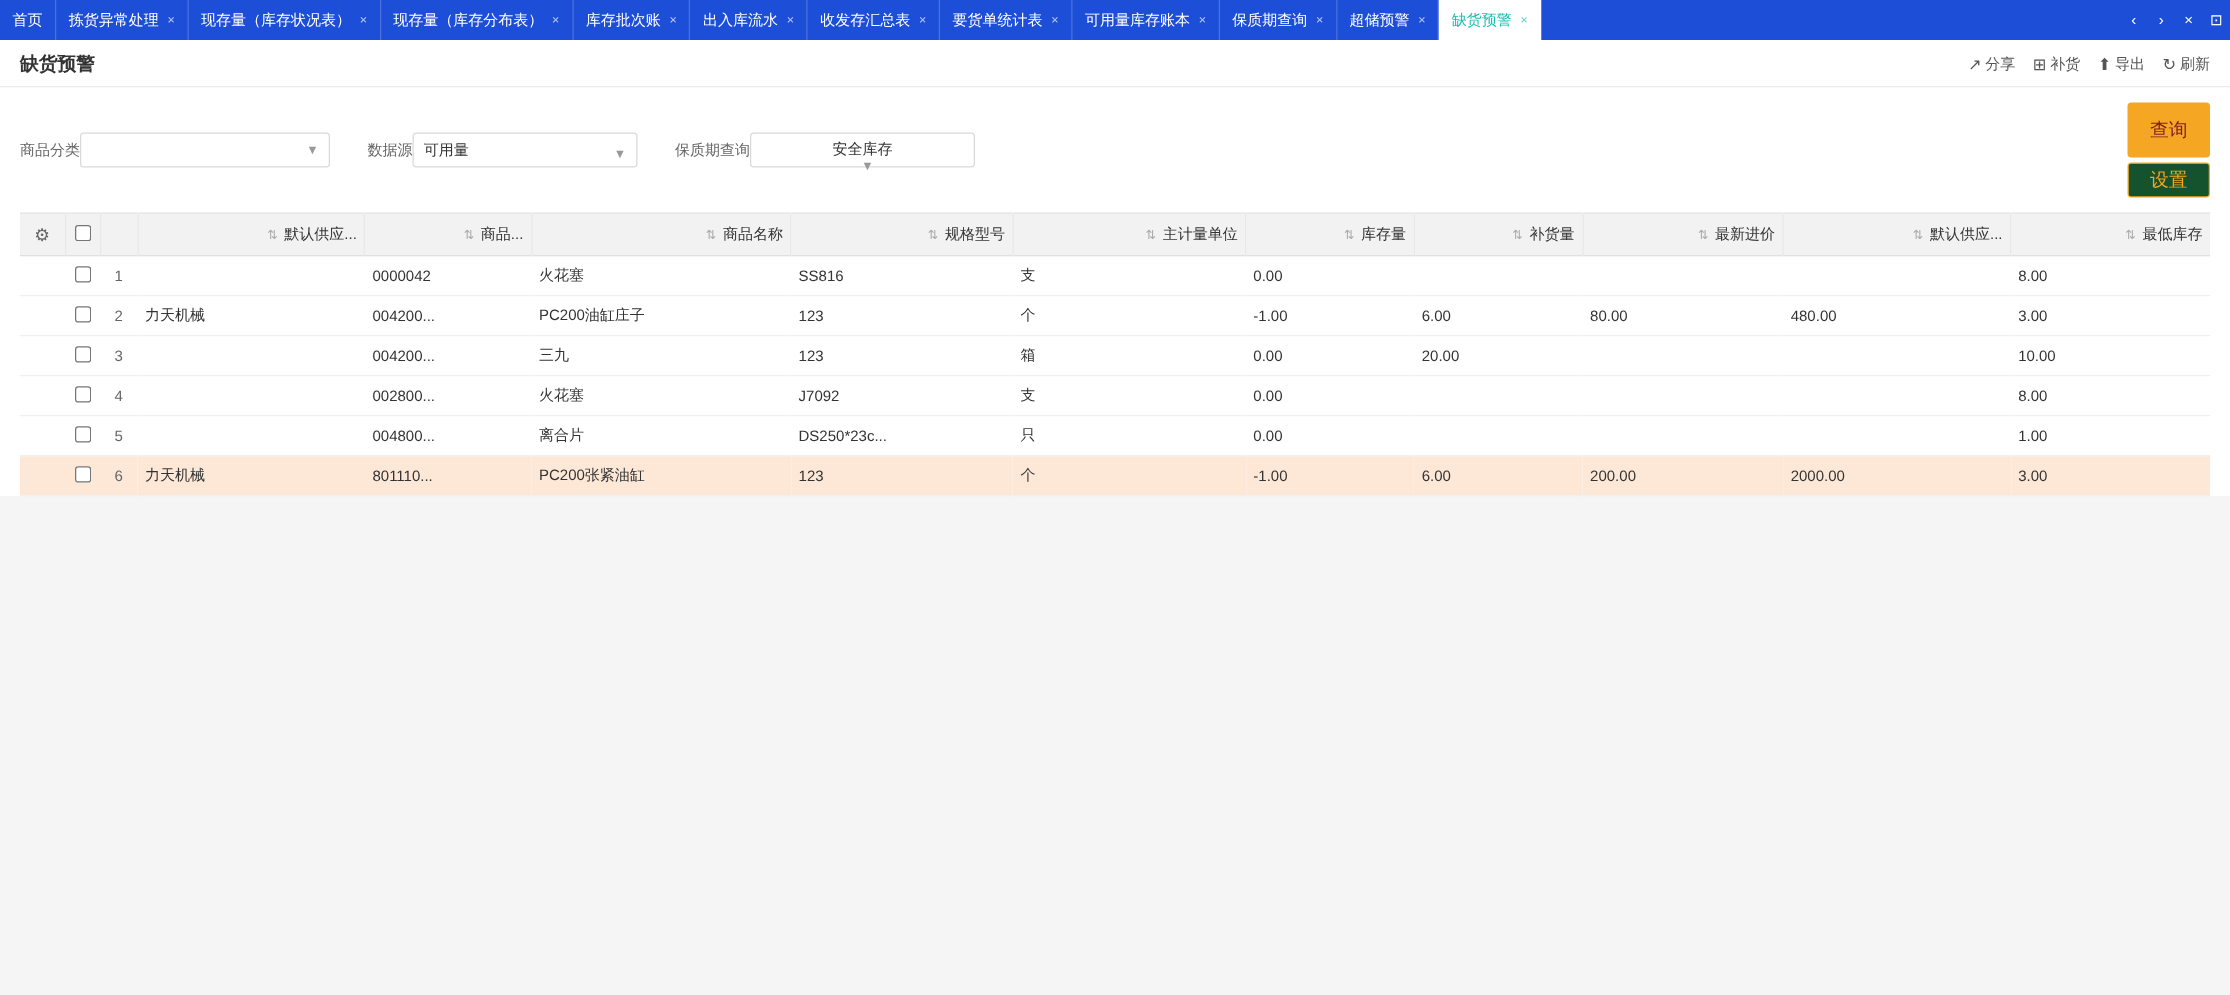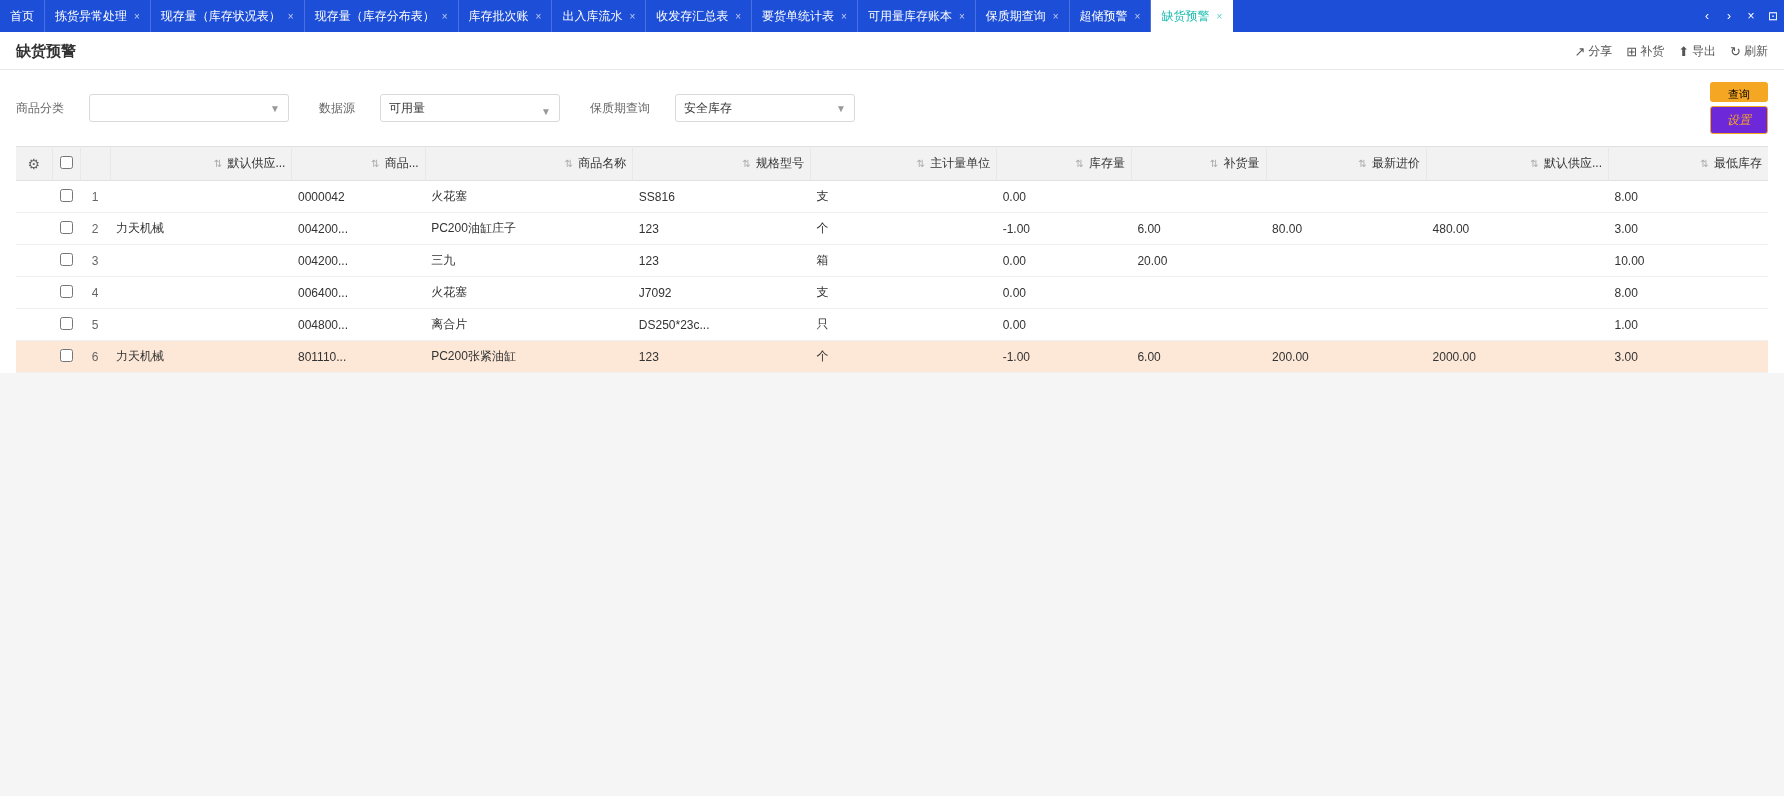--- a/index.html
+++ b/index.html
@@ -89,21 +89,21 @@
     .filter-bar {
       display: flex;
       align-items: center;
       padding: 12px 16px;
       gap: 30px;
       background: #fff;
     }
     .filter-group {
       display: flex;
       align-items: center;
-      gap: 25px;
+      gap: 0;
     }
     .filter-label {
       color: #666;
       white-space: nowrap;
       font-size: 12px;
     }
     .filter-select {
       display: flex;
       align-items: center;
       border: 1px solid #d9d9d9;
@@ -119,38 +119,37 @@
       color: #333;
       font-size: 12px;
     }
     .filter-select-arrow {
       color: #999;
       font-size: 10px;
       margin-left: 8px;
     }
     .btn-query {
       background: #f5a623;
-      color: #000000;
+      color: #7f1d1d;
       border: none;
       border-radius: 3px;
       padding: 5px 18px;
       cursor: pointer;
-      font-size: 11px;
-      height: 20px;
+      font-size: 15px;
+      height: 44px;
     }
     .btn-settings {
-      background: #6d28d9;
+      background: #14532d;
       color: #f5a623;
       border: 1px solid #f5a623;
       border-radius: 3px;
       padding: 4px 14px;
       cursor: pointer;
-      font-size: 12px;
+      font-size: 15px;
       height: 28px;
-      font-style: italic;
     }
     .filter-right-buttons {
       display: flex;
       flex-direction: column;
       gap: 4px;
       margin-left: auto;
     }
 
     
     .table-wrap {
@@ -288,21 +287,21 @@
     </div>
     <div class="filter-group">
       <span class="filter-label">数据源</span>
       <div class="filter-select" style="min-width:180px;align-items:flex-end;">
         <span class="filter-select-value">可用量</span>
         <span class="filter-select-arrow">▼</span>
       </div>
     </div>
     <div class="filter-group">
       <span class="filter-label">保质期查询</span>
-      <div class="filter-select" style="min-width:180px;">
+      <div class="filter-select" style="min-width:180px;flex-direction:column;">
         <span class="filter-select-value">安全库存</span>
         <span class="filter-select-arrow">▼</span>
       </div>
     </div>
     <div class="filter-right-buttons" style="margin-left:auto;">
       <button class="btn-query">查询</button>
       <button class="btn-settings">设置</button>
     </div>
   </div>
 
@@ -411,21 +410,21 @@
     <td></td>
     <td>10.00</td>
   </tr>
           <tr>
     <td></td>
     <td class="col-check">
       <input type="checkbox" class="checkbox-input" style="">
     </td>
     <td class="col-num">4</td>
     <td></td>
-    <td>006400...</td>
+    <td>002800...</td>
     <td>火花塞</td>
     <td>J7092</td>
     <td>支</td>
     <td>0.00</td>
     <td></td>
     <td></td>
     <td></td>
     <td>8.00</td>
   </tr>
           <tr>

